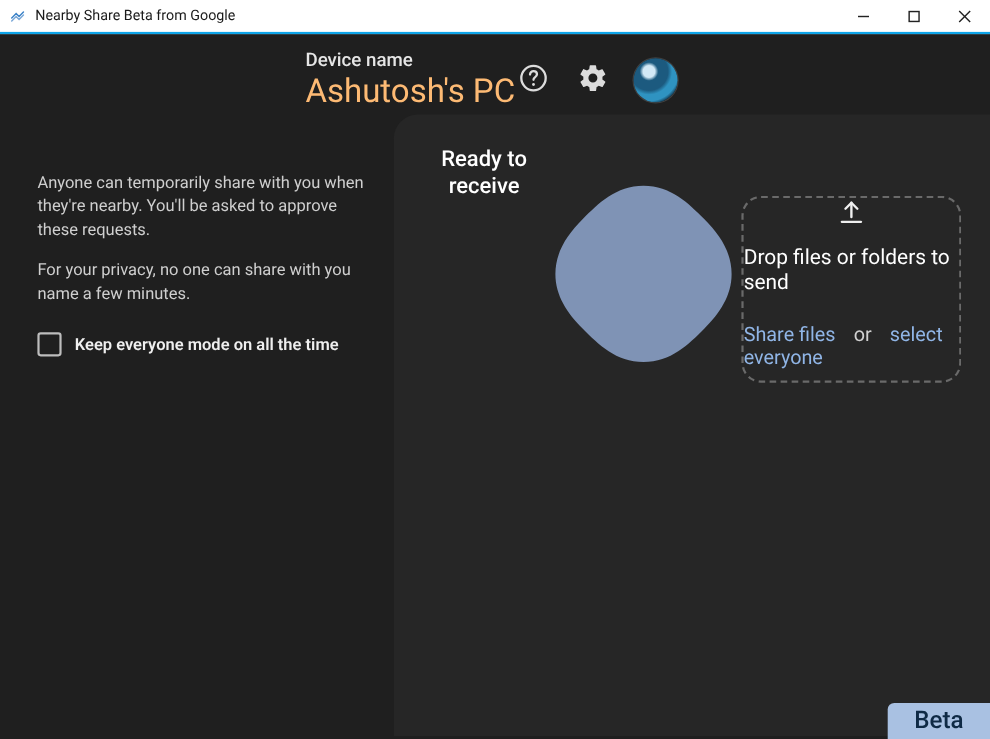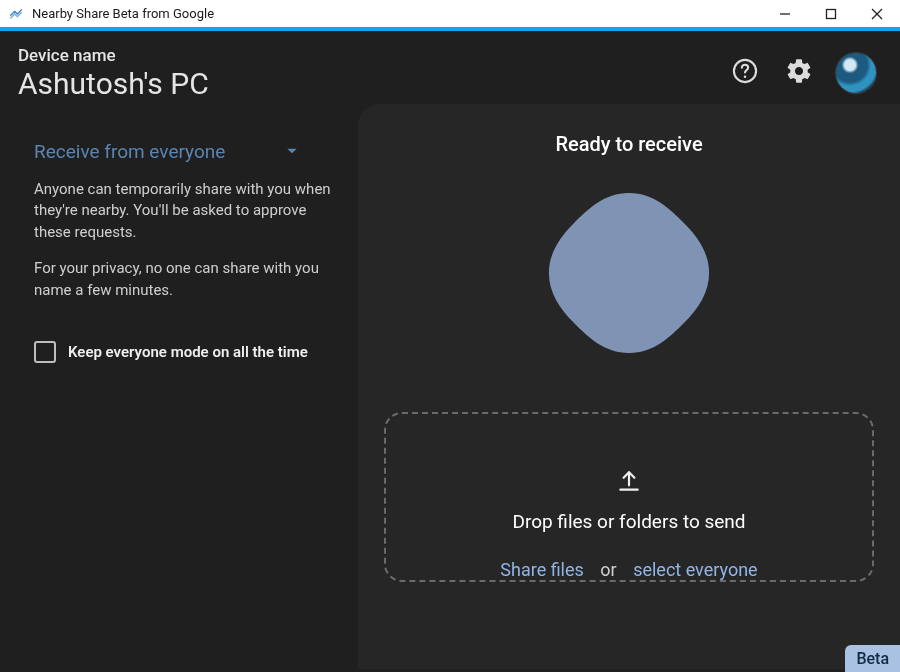--- a/index.html
+++ b/index.html
@@ -28,39 +28,39 @@
   }
   
   .titlebar{
     height:31px;
     background:var(--titlebar);
     color:var(--titlebar-text);
     display:flex;
     align-items:center;
     justify-content:space-between;
     font-size:13px;
-    border-bottom:4px solid #0ea5e9;
+    border-bottom:2px solid #0ea5e9;
   }
   .titlebar .left{display:flex;align-items:center;gap:8px;padding-left:8px;}
   .sys-buttons{display:flex;height:100%;}
   .sys-btn{
     width:46px;height:100%;
     display:flex;align-items:center;justify-content:center;
     font-size:13px;color:#222;
     cursor:default;
   }
   .sys-btn svg{display:block;}
   .app-icon svg{display:block;}
   
   .header{
-    display:flex;align-items:center;justify-content:space-between;
+    display:flex;align-items:center;justify-content:center;
     padding:14px 24px 10px 18px;
   }
   .devlabel{font-size:17px;font-weight:500;color:var(--text);}
-  .devname{font-size:30px;font-weight:400;color:#e5e5e5;line-height:1.15;margin-top:2px;}
+  .devname{font-size:30px;font-weight:400;color:#fdba74;line-height:1.15;margin-top:2px;}
   .header-right{display:flex;align-items:center;gap:20px;}
   .icon-btn{
     width:34px;height:34px;display:flex;align-items:center;justify-content:center;
     color:#e0e0e0;border-radius:50%;
   }
   .avatar{
     width:40px;height:40px;border-radius:50%;
     background:radial-gradient(circle at 35% 30%,#d3e9f6 0 14%,#1c5a7f 22% 45%,#2f93c1 55% 70%,#0d2e45 80%);
     box-shadow:0 0 0 1px rgba(255,255,255,0.15);
   }
@@ -77,59 +77,59 @@
   }
   .dropdown{
     display:inline-flex;align-items:center;gap:60px;
     color:var(--accent);
     font-size:19px;font-weight:400;
     cursor:pointer;
   }
   .dropdown .caret{color:var(--accent);}
   .desc{margin-top:16px;font-size:15px;line-height:1.45;color:var(--muted);max-width:300px;}
   .desc p{margin:0 0 14px 0;}
-  .checkbox-row{margin-top:40px;display:flex;align-items:center;gap:12px;}
+  .checkbox-row{margin-top:24px;display:flex;align-items:center;gap:12px;}
   .chkbox{
     width:22px;height:22px;border:2px solid #bdbdbd;border-radius:3px;
     background:transparent;
   }
   .chk-label{font-size:15px;font-weight:600;color:#efefef;}
 
   .right-col{
     flex:1;
     background:var(--panel);
     border-top-left-radius:22px;
     margin-top:-8px;
     position:relative;
     padding:28px 26px 22px 26px;
-    display:flex;flex-direction:column;
+    display:flex;
   }
   .ready{font-size:20px;color:#fff;text-align:center;font-weight:500;}
   .blob-wrap{flex:0 0 auto;display:flex;justify-content:center;margin-top:28px;}
   .blob{width:178px;height:178px;}
 
   .dropzone{
     margin-top:46px;
     border:2px dashed var(--dashed);
     border-radius:18px;
     height:170px;
-    display:flex;flex-direction:column;align-items:center;justify-content:flex-end;
+    display:flex;flex-direction:column;align-items:center;justify-content:flex-start;
     gap:8px;
   }
   .upload-icon{color:#efefef;margin-bottom:4px;}
   .dropzone-title{font-size:19px;color:#fff;font-weight:400;}
   .dropzone-links{margin-top:18px;font-size:18px;}
   .dropzone-links .or{color:#d0d0d0;margin:4px 12px;}
   .link{color:var(--accent-link);cursor:pointer;}
 
   .beta-badge{
     position:absolute;right:0;bottom:0;
     background:var(--badge-bg);color:#0f2a45;
-    font-size:16px;font-weight:500;
-    padding:4px 11px;border-top-left-radius:6px;
+    font-size:22px;font-weight:500;
+    padding:4px 24px;border-top-left-radius:6px;
   }
 </style>
 </head>
 <body>
 
 <div class="titlebar">
   <div class="left">
     <span class="app-icon">
       <svg width="16" height="16" viewBox="0 0 24 24" fill="none">
         <path d="M4 14 L10 8 L14 12 L20 6" stroke="#3b82c7" stroke-width="2" fill="none" stroke-linecap="round"></path>
@@ -180,28 +180,20 @@
         </svg>
       </span>
     </div>
     <div class="avatar"></div>
   </div>
 </div>
 
 <div class="main">
 
   <div class="left-col">
-    <div class="dropdown">
-      <span>Receive from everyone</span>
-      <span class="caret">
-        <svg width="14" height="14" viewBox="0 0 12 12">
-            <path d="M2 4 L6 8 L10 4" fill="#5b84b1"></path>
-          </svg>
-      </span>
-    </div>
     <div class="desc">
       <p>Anyone can temporarily share with you when they're nearby. You'll be asked to approve these requests.</p>
       <p>For your privacy, no one can share with you name a few minutes.</p>
     </div>
     <div class="checkbox-row">
       <div class="chkbox"></div>
       <span class="chk-label">Keep everyone mode on all the time</span>
     </div>
   </div>
 

